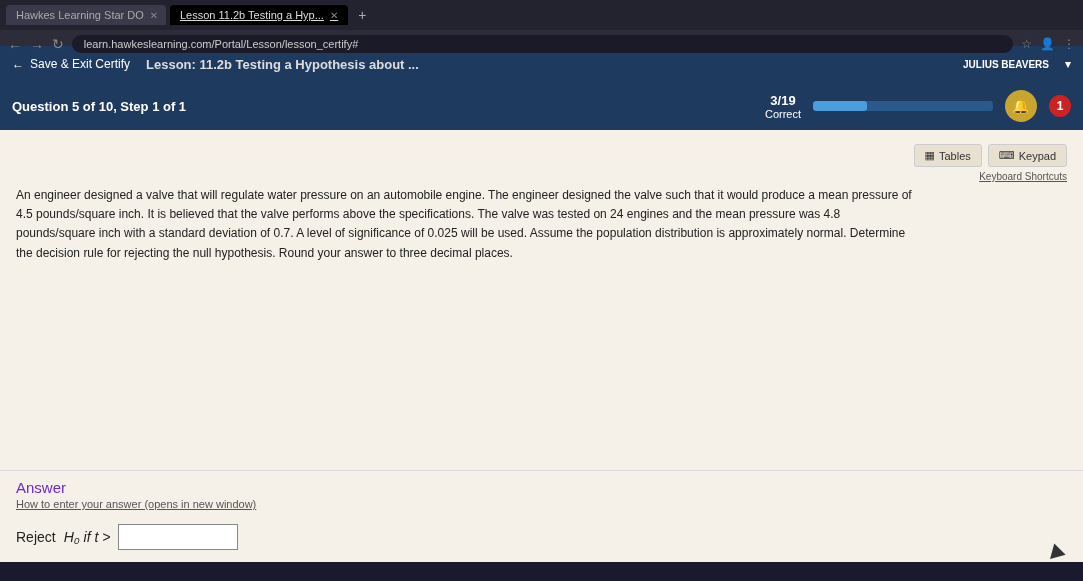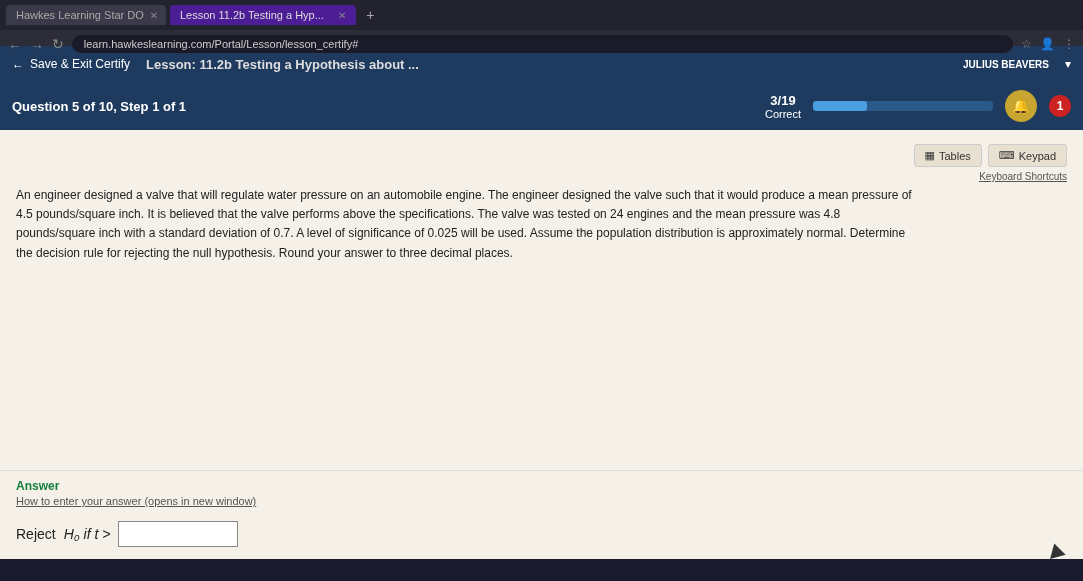--- a/index.html
+++ b/index.html
@@ -33,30 +33,31 @@
       padding: 4px 10px;
       border-radius: 4px 4px 0 0;
       display: flex;
       align-items: center;
       gap: 6px;
       max-width: 160px;
       white-space: nowrap;
       overflow: hidden;
     }
     .tab-active {
-      background: #4c1d95;
+      background: #000000;
       color: #ddd;
       font-size: 11px;
       padding: 4px 10px;
       border-radius: 4px 4px 0 0;
       display: flex;
       align-items: center;
-      gap: 14px;
+      gap: 6px;
       max-width: 220px;
       white-space: nowrap;
+      text-decoration: underline;
     }
     .tab-close {
       color: #888;
       font-size: 10px;
       cursor: pointer;
     }
     .tab-new {
       color: #aaa;
       font-size: 14px;
       padding: 0 6px;
@@ -239,23 +240,23 @@
       cursor: pointer;
     }
 
     
     .answer-section {
       background: #f5f0e8;
       padding: 8px 16px 12px 16px;
       border-top: 1px solid #ddd;
     }
     .answer-label {
-      font-size: 12px;
-      font-weight: bold;
-      color: #15803d;
+      font-size: 15px;
+      font-weight: normal;
+      color: #6d28d9;
       margin-bottom: 2px;
     }
     .answer-how {
       font-size: 11px;
       color: #555;
       text-decoration: underline;
       cursor: pointer;
       margin-bottom: 14px;
     }
 

